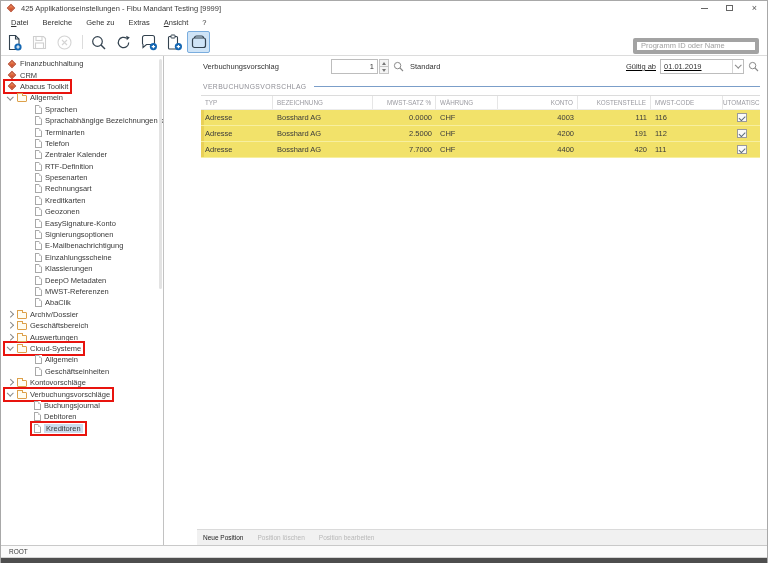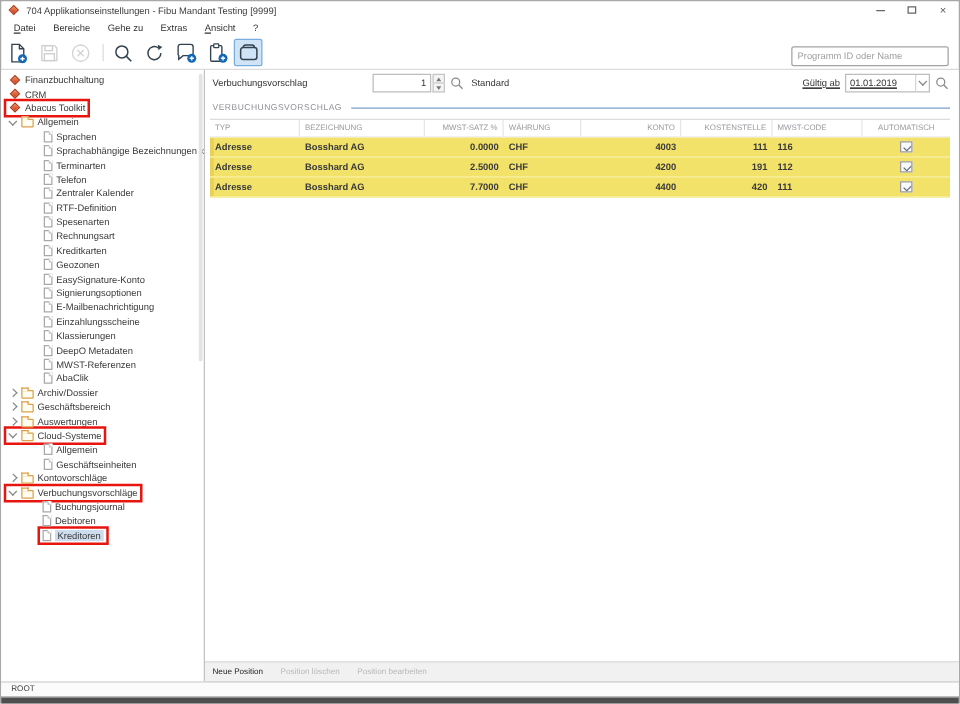--- a/index.html
+++ b/index.html
@@ -27,21 +27,21 @@
 
   
   .toolbar { height:27px; display:flex; align-items:center; padding-left:2px;
     border-bottom:1px solid #dcdcdc; flex:none; position:relative; }
   .tb-btn { width:23px; height:22px; display:flex; align-items:center;
     justify-content:center; margin-right:2px; border:1px solid transparent; }
   .tb-btn.active { background:#cfe4f7; border:1px solid #7aadde; border-radius:2px; }
   .tb-sep { width:1px; height:14px; background:#dcdcdc; margin:0 4px; }
   .tb-btn svg { display:block; }
   .search-box { position:absolute; right:8px; top:5px; width:126px; height:16px; }
-  .search-box input { width:100%; height:100%; border:1px solid #a3a3a3; border-radius:2px;
+  .search-box input { width:100%; height:100%; border:4px solid #a3a3a3; border-radius:2px;
     font-family:"Liberation Sans",sans-serif; font-size:7.5px; color:#444; padding:0 4px; outline:none; }
   .search-box input::placeholder { color:#a0a0a0; }
 
   
   .main { flex:1; display:flex; min-height:0; }
 
   
   .tree-panel { width:163px; flex:none; border-right:1px solid #c2c2c2;
     padding-top:2px; overflow:hidden; position:relative; background:#fff; }
   .tree-row { height:11.4px; display:flex; align-items:center; white-space:nowrap;
@@ -66,38 +66,38 @@
     border-radius:1px; position:relative; margin-top:2px; }
   .icon-folder::before { content:''; position:absolute; top:-3px; left:-1px; width:4px;
     height:2px; border:1px solid #dda04a; border-bottom:none; background:#fffdf2; }
   .icon-doc { width:7px; height:9px; border:1px solid #a8a8a8; background:#fff; position:relative; }
   .icon-doc::before { content:''; position:absolute; top:-1px; right:-1px;
     border-style:solid; border-width:0 3px 3px 0; border-color:#fff #fff #c9c9c9 #fff; }
   .tree-scrollbar { position:absolute; right:1px; top:3px; width:3px; height:230px;
     background:#e3e3e3; border-radius:2px; }
 
   
-  .content { flex:1; display:flex; flex-direction:column; min-width:0; background:#fff; }
+  .content { flex:1; display:flex; flex-direction:column; min-width:0; background:#fff;margin-left:33px; }
   .content-top { height:21px; display:flex; align-items:center; padding-left:6px; flex:none; }
   .field-label { font-size:7.5px; color:#333; }
   .lbl-main { width:128px; flex:none; }
   .num-input { width:47px; height:15px; border:1px solid #bdbdbd; font-size:7.5px; color:#333;
     text-align:right; padding-right:3px; display:flex; align-items:center; justify-content:flex-end; background:#fff; }
   .spinner { width:10px; height:15px; display:flex; flex-direction:column; margin-left:1px; }
   .spin-btn { flex:1; border:1px solid #c5c5c5; background:#f4f4f4; display:flex;
     align-items:center; justify-content:center; }
   .spin-btn + .spin-btn { border-top:none; }
   .tri-up { width:0; height:0; border-left:2.5px solid transparent; border-right:2.5px solid transparent;
     border-bottom:3px solid #777; }
   .tri-down { width:0; height:0; border-left:2.5px solid transparent; border-right:2.5px solid transparent;
     border-top:3px solid #777; }
   .mini-mag { margin-left:4px; display:flex; align-items:center; }
   .selector-name { margin-left:6px; font-size:7.5px; color:#333; }
   .right-group { margin-left:auto; display:flex; align-items:center; margin-right:8px;text-decoration:underline; }
-  .date-input { width:68px; height:15px; border:1px solid #bdbdbd; margin-left:4px;
+  .date-input { width:84px; height:15px; border:1px solid #bdbdbd; margin-left:4px;
     display:flex; align-items:center; background:#fff; }
   .date-value { flex:1; font-size:7.5px; color:#333; padding-left:3px; }
   .date-drop { width:11px; height:100%; border-left:1px solid #d5d5d5; display:flex;
     align-items:center; justify-content:center; }
   .date-drop::before { content:''; width:3.5px; height:3.5px; border-right:1px solid #8a8a8a;
     border-bottom:1px solid #8a8a8a; transform:rotate(45deg) translate(-1px,-1px); }
 
   .section-row { height:18px; display:flex; align-items:center; padding-left:6px; flex:none; }
   .section-title { font-size:6.8px; color:#8f8f96; letter-spacing:.4px; white-space:nowrap; }
   .section-line { flex:1; height:0; border-top:1px solid #7b9ec9; margin:0 7px 0 7px; }
@@ -106,21 +106,21 @@
   .grid-row { display:grid; grid-template-columns:72px 100px 63px 62px 80px 73px 72px 1fr; }
   .thead { height:15px; border-top:1px solid #dcdcdc; border-bottom:1px solid #ececec; }
   .thead span { font-size:6.3px; color:#9a9aa0; display:flex; align-items:center;
     padding:0 4px; border-right:1px solid #e6e6e6; overflow:hidden; white-space:nowrap; }
   .thead span:last-child { border-right:none; }
   .thead span.al-right { justify-content:flex-end; }
   .thead span.al-center { justify-content:center; }
   .trow { height:16px; background:#f2e26a; border-bottom:1px solid #f7ef9f;
     box-shadow:inset 3px 0 0 #e9d058; }
   .trow span { font-size:7.5px; color:#3a3a3a; display:flex; align-items:center;
-    padding:1px 4px; white-space:nowrap; overflow:hidden;font-weight:bold; }
+    padding:1px 4px; white-space:nowrap; overflow:hidden; }
   .trow span:nth-child(3), .trow span:nth-child(5), .trow span:nth-child(6) { justify-content:flex-end; }
   .trow span:nth-child(8) { justify-content:center; }
   .checkbox { width:9px; height:9px; border:1px solid #9a9a9a; background:#fafafa; position:relative; }
   .checkbox.checked::after { content:''; position:absolute; left:1.5px; top:1.5px; width:4.5px;
     height:2.5px; border-left:1.5px solid #5b6b7b; border-bottom:1.5px solid #5b6b7b;
     transform:rotate(-45deg); }
 
   .actions { height:16px; background:#f1f1f1; border-top:1px solid #dadada;
     display:flex; align-items:center; padding-left:6px; gap:14px; flex:none; }
   .action-btn { font-size:6.5px; color:#1c1c1c; white-space:nowrap; }
@@ -132,21 +132,21 @@
   .status-text { font-size:6.5px; color:#3c3c3c; }
   .bottomstrip { height:6px; background:#4e4e4e; border-top:1px solid #d4d4d4; flex:none; }
 </style>
 </head>
 <body>
 
 <div class="window">
 
   <div class="titlebar">
     <span class="diamond"></span>
-    <span class="title-text">704 Applikationseinstellungen - Fibu Mandant Testing [9999]</span>
+    <span class="title-text">425 Applikationseinstellungen - Fibu Mandant Testing [9999]</span>
     <div class="win-controls">
       <span class="win-btn">
           <span class="glyph-min"></span>
         </span>
       <span class="win-btn">
           <span class="glyph-max"></span>
         </span>
       <span class="win-btn">
           <span class="glyph-close">×</span>
         </span>

